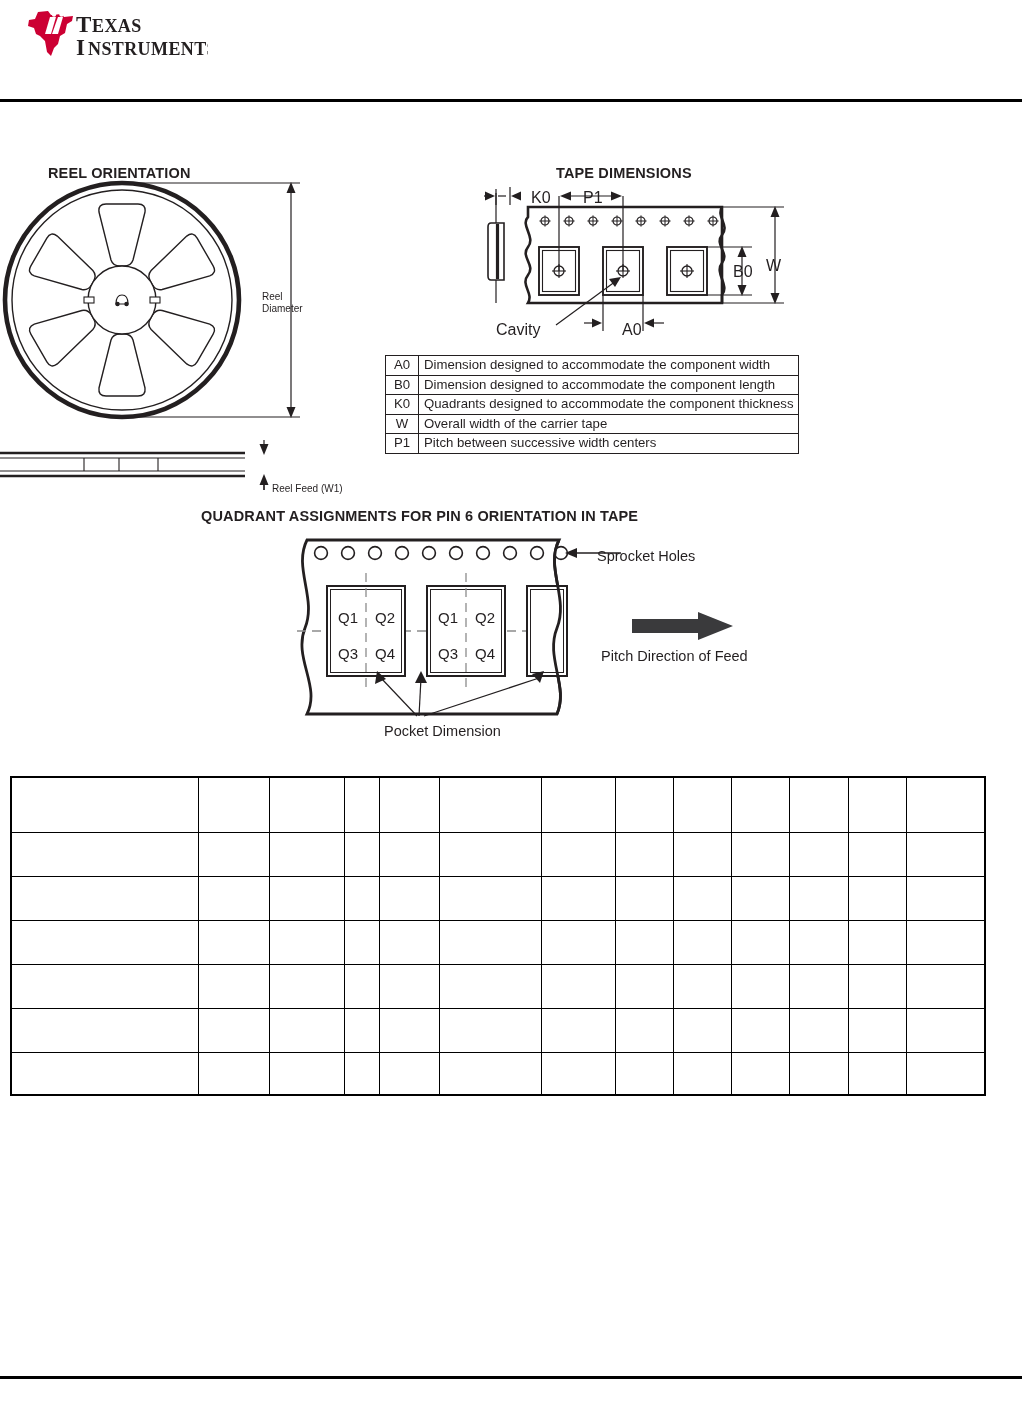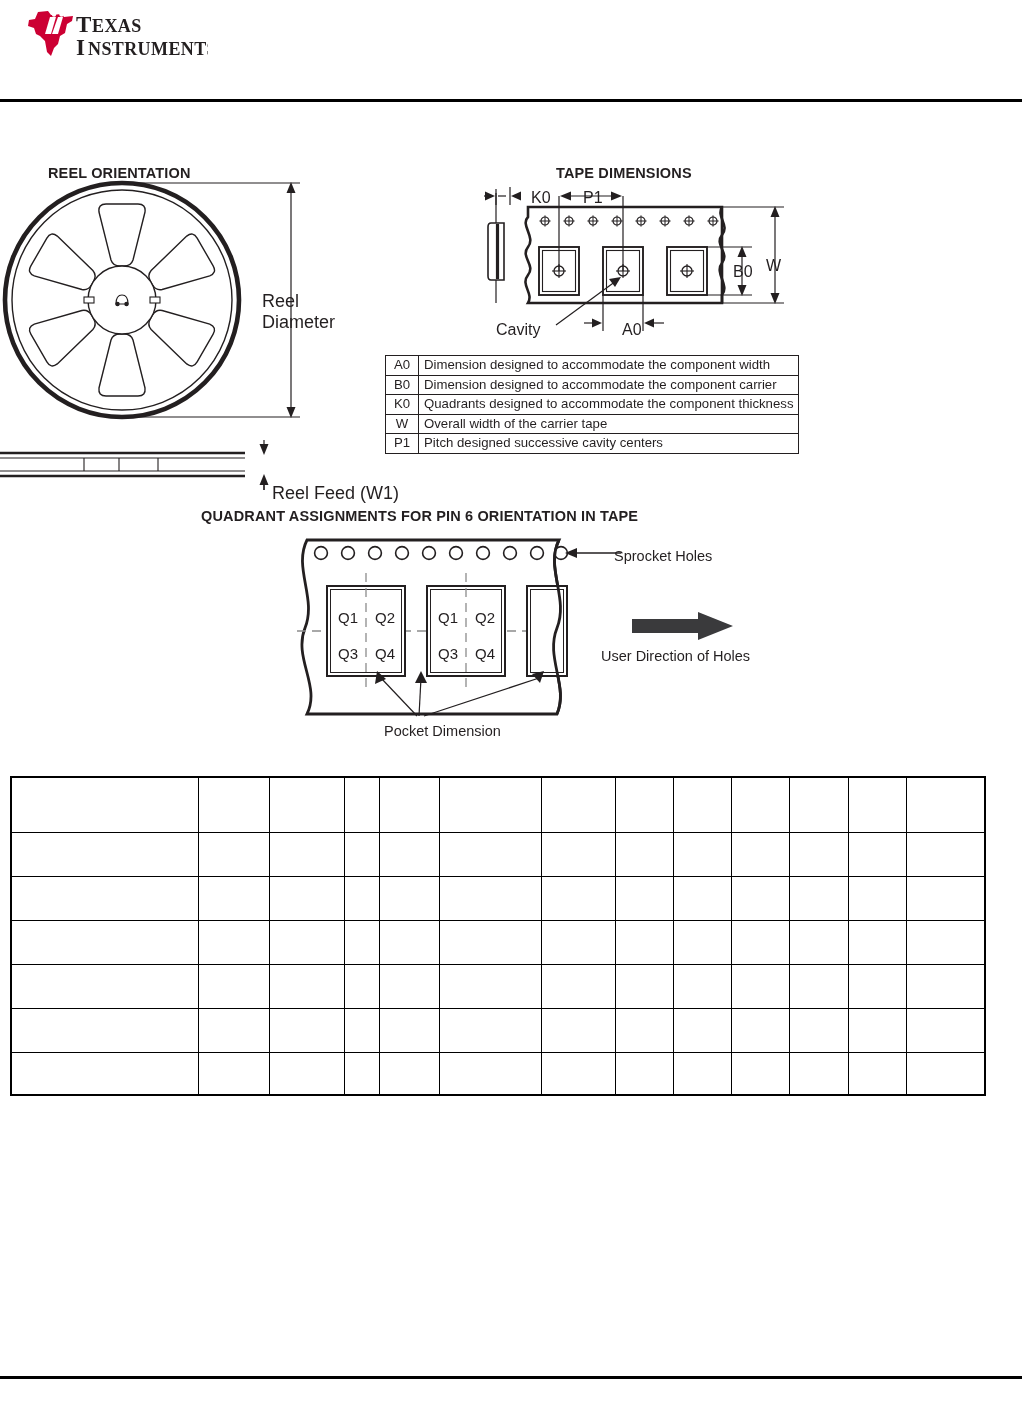--- a/index.html
+++ b/index.html
@@ -35,21 +35,21 @@
     letter-spacing: 0.15px;
     white-space: nowrap;
     color: #231f20;
   }
   #reel-dimensions-title { left: 48px; top: 165px; }
   #tape-dimensions-title { left: 556px; top: 165px; }
   #quadrant-title { left: 201px; top: 508px; }
 
   
   .dlabel {
-    font-size: 18px;
+    font-size: 10px;
     color: #231f20;
     white-space: nowrap;
     line-height: 1.18;
   }
 
   
   #reel-figure { left: 0px; top: 178px; width: 360px; height: 330px; }
   #reel-sideview { left: 0px; top: 440px; width: 270px; height: 32px; }
 
   #reel-diameter-label { left: 262px; top: 291px; }
@@ -93,21 +93,21 @@
   }
 
   
   #quadrant-figure { left: 269px; top: 528px; width: 360px; height: 200px; }
 
   .qlabel {
     font-size: 14.5px;
     color: #231f20;
     white-space: nowrap;
   }
-  #sprocket-holes-label { left: 614px; top: 548px; }
+  #sprocket-holes-label { left: 597px; top: 548px; }
   #pocket-quadrants-label { left: 384px; top: 723px; }
   #feed-direction-label { left: 601px; top: 648px; }
   #feed-arrow { left: 632px; top: 612px; width: 101px; height: 28px; }
 
   
   #data-table {
     left: 10px; top: 776px;
     border-collapse: collapse;
     background: #ffffff;
   }
@@ -347,33 +347,33 @@
 <div class="abs tape-dim" id="cavity-label">Cavity</div>
 
 <table class="abs" id="legend-table">
   <tbody>
     <tr>
       <td class="code">A0</td>
       <td>Dimension designed to accommodate the component width</td>
     </tr>
     <tr>
       <td class="code">B0</td>
-      <td>Dimension designed to accommodate the component carrier</td>
+      <td>Dimension designed to accommodate the component length</td>
     </tr>
     <tr>
       <td class="code">K0</td>
       <td>Quadrants designed to accommodate the component thickness</td>
     </tr>
     <tr>
       <td class="code">W</td>
       <td>Overall width of the carrier tape</td>
     </tr>
     <tr>
       <td class="code">P1</td>
-      <td>Pitch designed successive cavity centers</td>
+      <td>Pitch between successive width centers</td>
     </tr>
   </tbody>
 </table>
 
 <div class="abs" id="quadrant-figure">
   <svg width="360" height="200" viewBox="0 0 360 200">
 
     <path d="M38 12
              L290 12
              C 276 40, 300 70, 288 100
@@ -445,21 +445,21 @@
 <div class="abs qlabel" id="sprocket-holes-label">Sprocket Holes</div>
 
 <div class="abs qlabel" id="pocket-quadrants-label">Pocket Dimension</div>
 
 <div class="abs" id="feed-arrow">
   <svg width="101" height="28" viewBox="0 0 101 28">
     <path d="M0 7 L66 7 L66 0 L101 14 L66 28 L66 21 L0 21 Z" fill="#3a3a3c"></path>
   </svg>
 </div>
 
-<div class="abs qlabel" id="feed-direction-label">User Direction of Holes</div>
+<div class="abs qlabel" id="feed-direction-label">Pitch Direction of Feed</div>
 
 <table id="data-table" class="abs">
   <tbody>
     <tr class="tall">
       <td class="outer-l" style="width:186px"></td>
       <td style="width:70px"></td>
       <td style="width:74px"></td>
       <td style="width:34px"></td>
       <td style="width:59px"></td>
       <td style="width:101px"></td>

